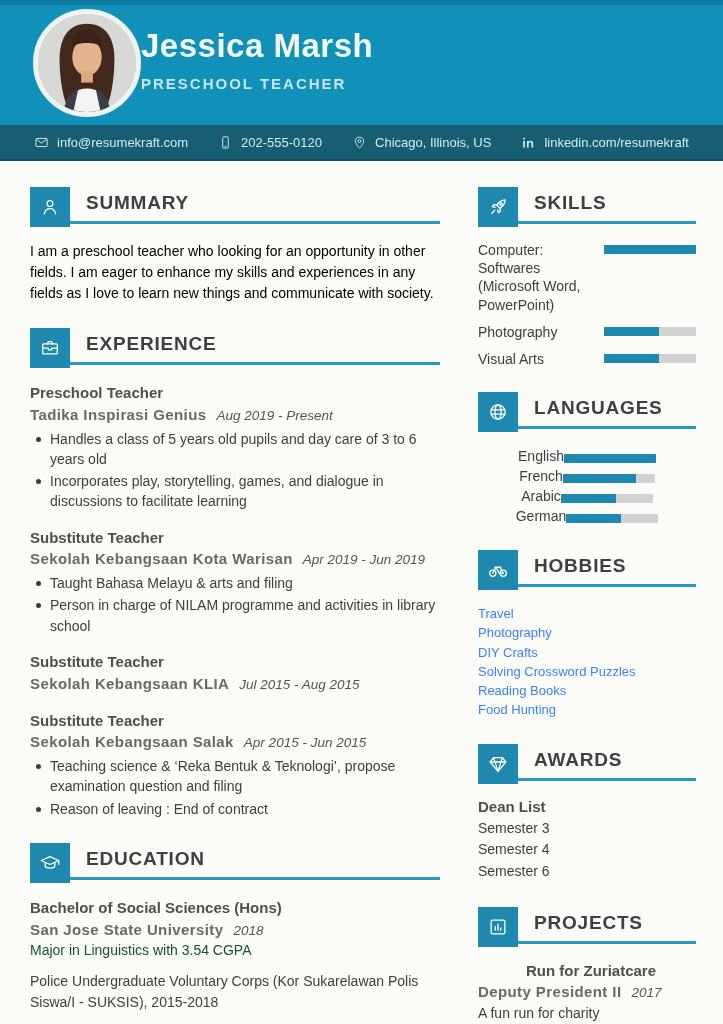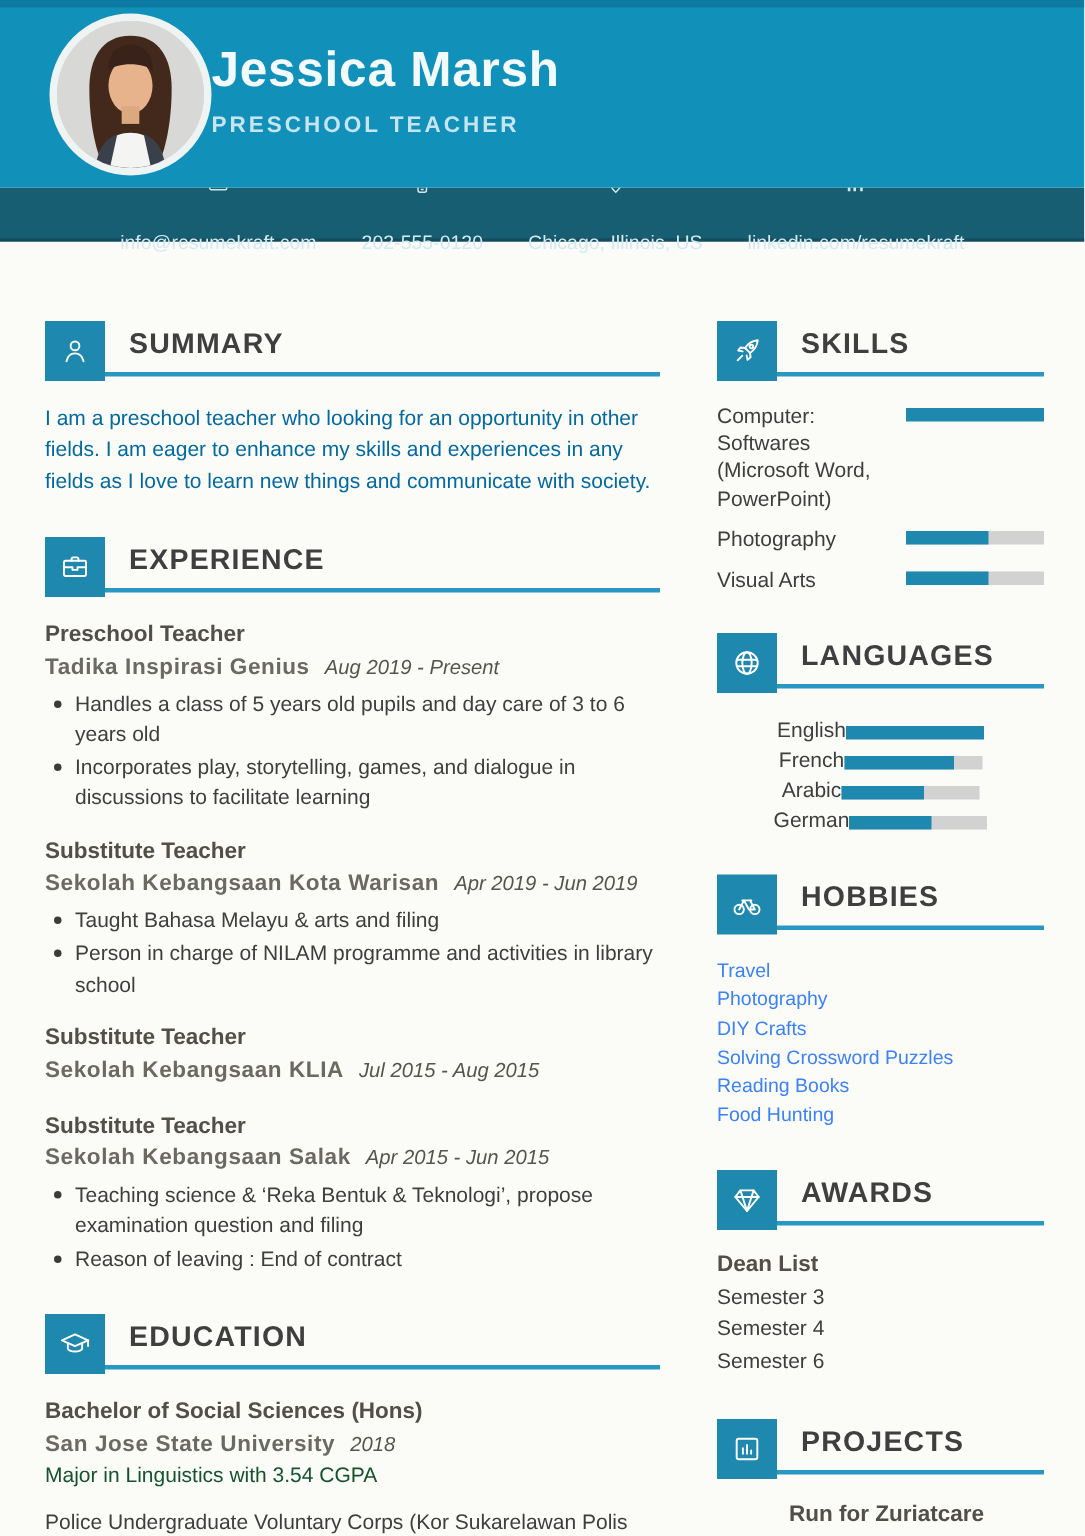--- a/index.html
+++ b/index.html
@@ -13,41 +13,41 @@
   .avatar { position: absolute; left: 33px; top: 9px; width: 108px; height: 108px;
             border: 5px solid #eef3f4; border-radius: 50%; overflow: hidden; background:#d8d8d6; }
   .avatar svg { display:block; width:100%; height:100%; }
   .header-text { position: absolute; left: 141px; top: 27px; }
   .name { color: #f2fafc; font-size: 33px; font-weight: bold; letter-spacing: 0.5px; }
   .job-heading { margin-top: 10px; color: #c6e5f0; font-size: 15px; letter-spacing: 2px; font-weight: bold; }
 
   
   .contact-bar { height: 36px; background: #175e72; display: flex; align-items: center;
                  justify-content: center; gap: 30px; border-bottom: 2px solid #124c5d; }
-  .contact-item { display: flex; align-items: center; gap: 24px; color: #d3eaf2; font-size: 13px; flex-direction: column; }
+  .contact-item { display: flex; align-items: center; gap: 8px; color: #d3eaf2; font-size: 13px; }
   .contact-item svg { width: 15px; height: 15px; stroke: #cfe6ee; fill: none; stroke-width: 1.6; }
 
   
   .content { display: flex; padding: 26px 27px 0 30px; gap: 38px; }
   .col-left { width: 410px; flex: none; }
   .col-right { width: 218px; flex: none; }
 
   
   .section { margin-bottom: 24px; }
-  .sec-head { position: relative; height: 41px; margin-bottom: 13px; margin-top: 27px; }
+  .sec-head { position: relative; height: 41px; margin-bottom: 13px; }
   .sec-line { position: absolute; left: 0; top: 34px; width: 100%; height: 3px; background: #2898c2; }
   .icon-box { position: absolute; left: 0; top: 0; width: 40px; height: 40px; background: #1e88ae;
               display: flex; align-items: center; justify-content: center; z-index: 1; }
   .icon-box svg { width: 22px; height: 22px; stroke: #ffffff; fill: none; stroke-width: 1.4;
                   stroke-linecap: round; stroke-linejoin: round; }
   .sec-title { position: absolute; left: 56px; top: 0; height: 32px; display: flex; align-items: center;
                font-size: 19px; font-weight: bold; color: #3f3f3f; letter-spacing: 0.8px; }
 
   
-  .body-text { font-size: 14px; color: #0369a1; line-height: 1.5; }
+  .body-text { font-size: 14px; color: #000000; line-height: 1.5; }
 
   
   .job { margin-bottom: 15px; }
   .entry-title { font-size: 15px; font-weight: bold; color: #514f48; line-height: 1.45; }
   .entry-line { display: flex; align-items: baseline; gap: 10px; }
   .entry-company { font-size: 15px; font-weight: bold; color: #6b6a62; letter-spacing: 0.4px; line-height: 1.45; }
   .entry-date { font-size: 13.5px; font-style: italic; color: #55544e; white-space: nowrap; }
   ul.bullets { list-style: none; margin-top: 3px; }
   ul.bullets li { position: relative; padding-left: 20px; font-size: 14px; color: #3e3e3e;
                   line-height: 1.45; margin-bottom: 2px; }

